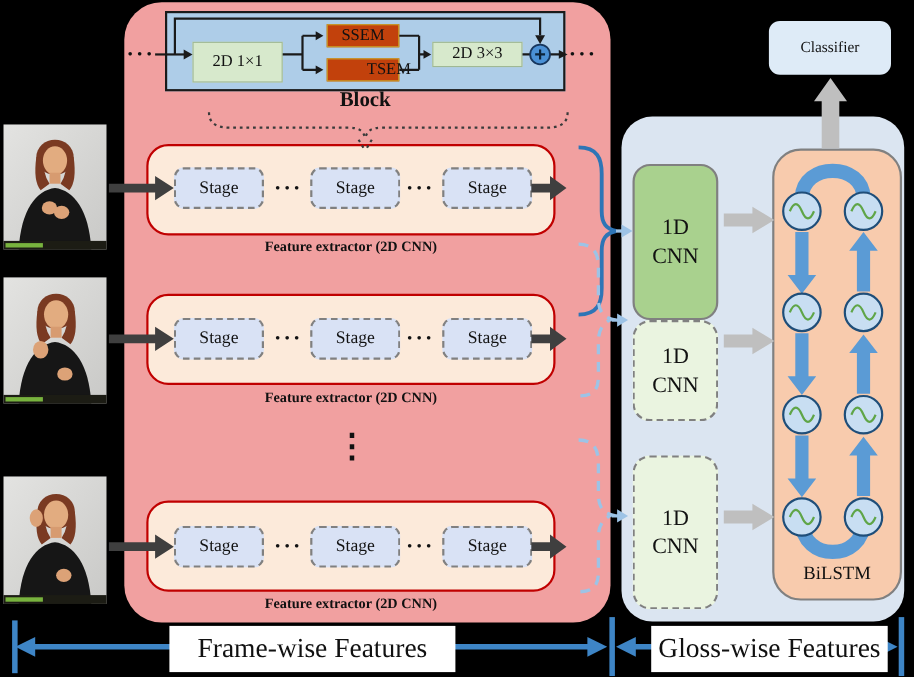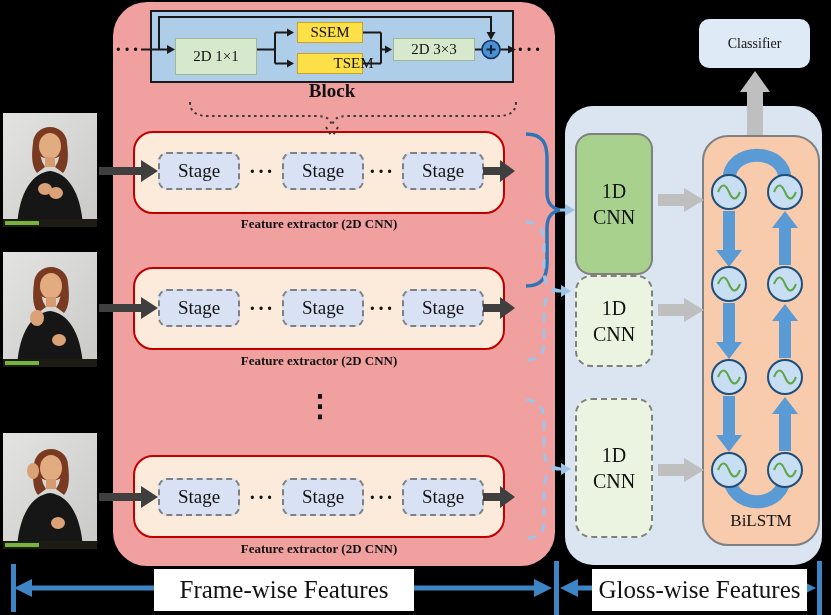--- a/index.html
+++ b/index.html
@@ -8,30 +8,30 @@
     font-family:"Liberation Serif","DejaVu Serif",serif;color:#111;
   }
   .abs{position:absolute;}
   
   .pink-panel{left:113px;top:2px;width:442px;height:564px;background:#F1A0A0;border-radius:34px;z-index:1;}
   .blue-panel{left:565px;top:106px;width:257px;height:459px;background:#DBE5F1;border-radius:28px;z-index:1;}
   
   .block-rect{left:150px;top:10px;width:364px;height:73px;background:#AECDE8;border:2.5px solid #1a1a1a;box-sizing:border-box;z-index:2;}
   .minibox{display:flex;align-items:center;justify-content:center;box-sizing:border-box;z-index:3;font-size:15px;}
   .convbox{background:#D7E9CC;border:1.5px solid #9FB894;}
-  .sembox{background:#fde047;border:1.5px solid #C9A227;}
+  .sembox{background:#c2410c;border:1.5px solid #C9A227;}
   .hdots{z-index:3;font-weight:bold;font-size:20px;letter-spacing:2px;text-align:center;line-height:24px;}
   .block-label{left:270px;top:80px;width:124px;text-align:center;font-weight:bold;font-size:19px;z-index:3;}
   
   .extractor{left:133px;width:372px;height:83px;background:#FCEADA;border:2.5px solid #C00000;border-radius:20px;box-sizing:border-box;z-index:2;}
-  .stage{width:82px;height:38px;background:#D9E2F5;border:2px dashed #808080;border-radius:9px;display:flex;align-items:center;justify-content:center;font-size:19px;z-index:3;box-sizing:border-box;}
+  .stage{width:82px;height:38px;background:#D9E2F5;border:2px dashed #808080;border-radius:9px;display:flex;align-items:center;justify-content:center;font-size:16px;z-index:3;box-sizing:border-box;}
   .ext-label{left:133px;width:372px;text-align:center;font-weight:bold;font-size:13px;z-index:3;}
   .vdots{left:300px;top:386px;width:40px;text-align:center;font-size:30px;font-weight:bold;line-height:40px;z-index:3;}
   
-  .cnn1d{left:575px;width:78px;border-radius:16px;display:flex;flex-direction:column;align-items:center;justify-content:center;font-size:20px;line-height:26px;z-index:3;box-sizing:border-box;}
+  .cnn1d{left:575px;width:78px;border-radius:16px;display:flex;flex-direction:column;align-items:center;justify-content:center;font-size:20px;line-height:26px;z-index:3;box-sizing:border-box;margin-top:16px;}
   .cnn-solid{background:#A9D18E;border:2px solid #808080;}
   .cnn-dash{background:#EAF4E0;border:2px dashed #808080;}
   .bilstm-panel{left:702px;top:135px;width:118px;height:411px;background:#F8CBAD;border:2px solid #808080;border-radius:26px;box-sizing:border-box;z-index:2;}
   .bilstm-label{left:702px;top:511px;width:118px;text-align:center;font-size:17px;z-index:6;}
   .classifier{left:699px;top:19px;width:111px;height:49px;background:#DEEBF7;border-radius:10px;display:flex;align-items:center;justify-content:center;font-size:14px;z-index:3;}
   
   .photo{width:94px;z-index:2;}
   
   .dim-label{background:#fff;text-align:center;font-size:25px;height:42px;line-height:42px;z-index:6;}
   svg.overlay{position:absolute;left:0;top:0;z-index:5;pointer-events:none;}

